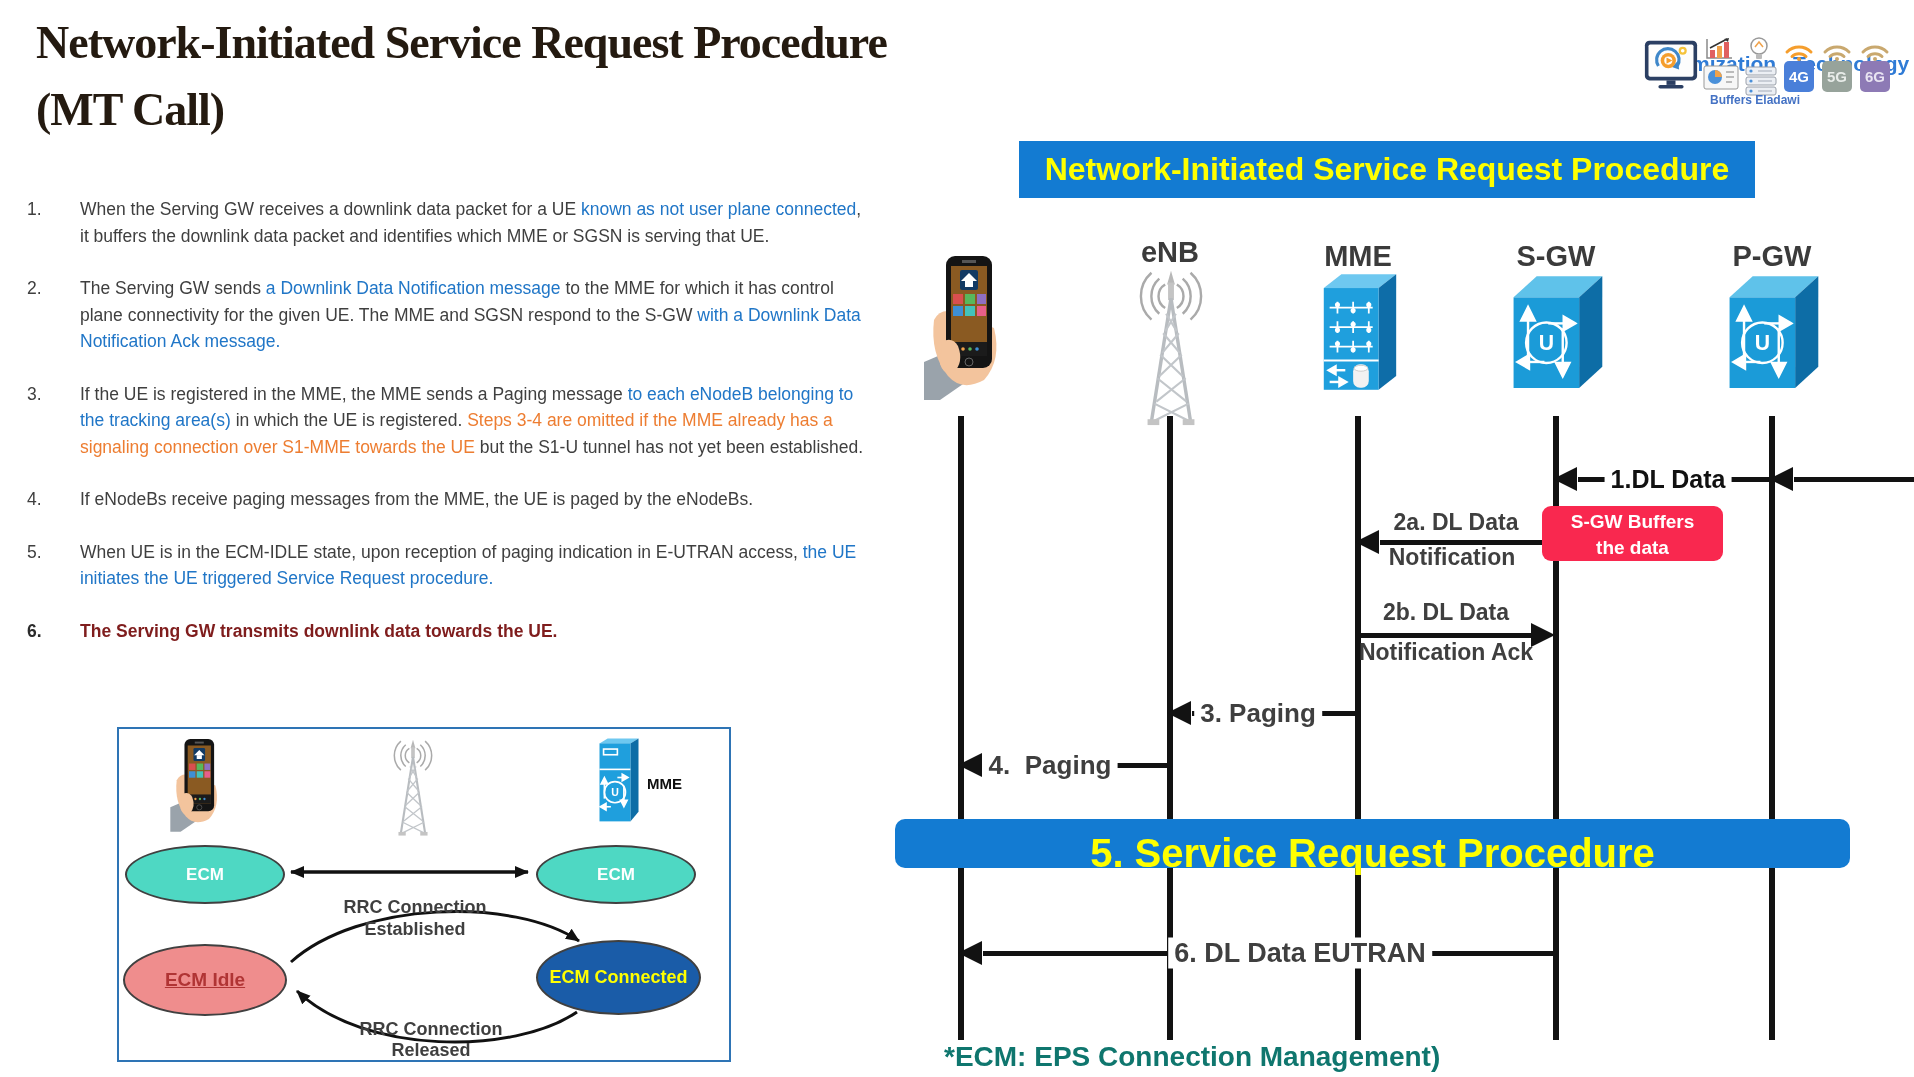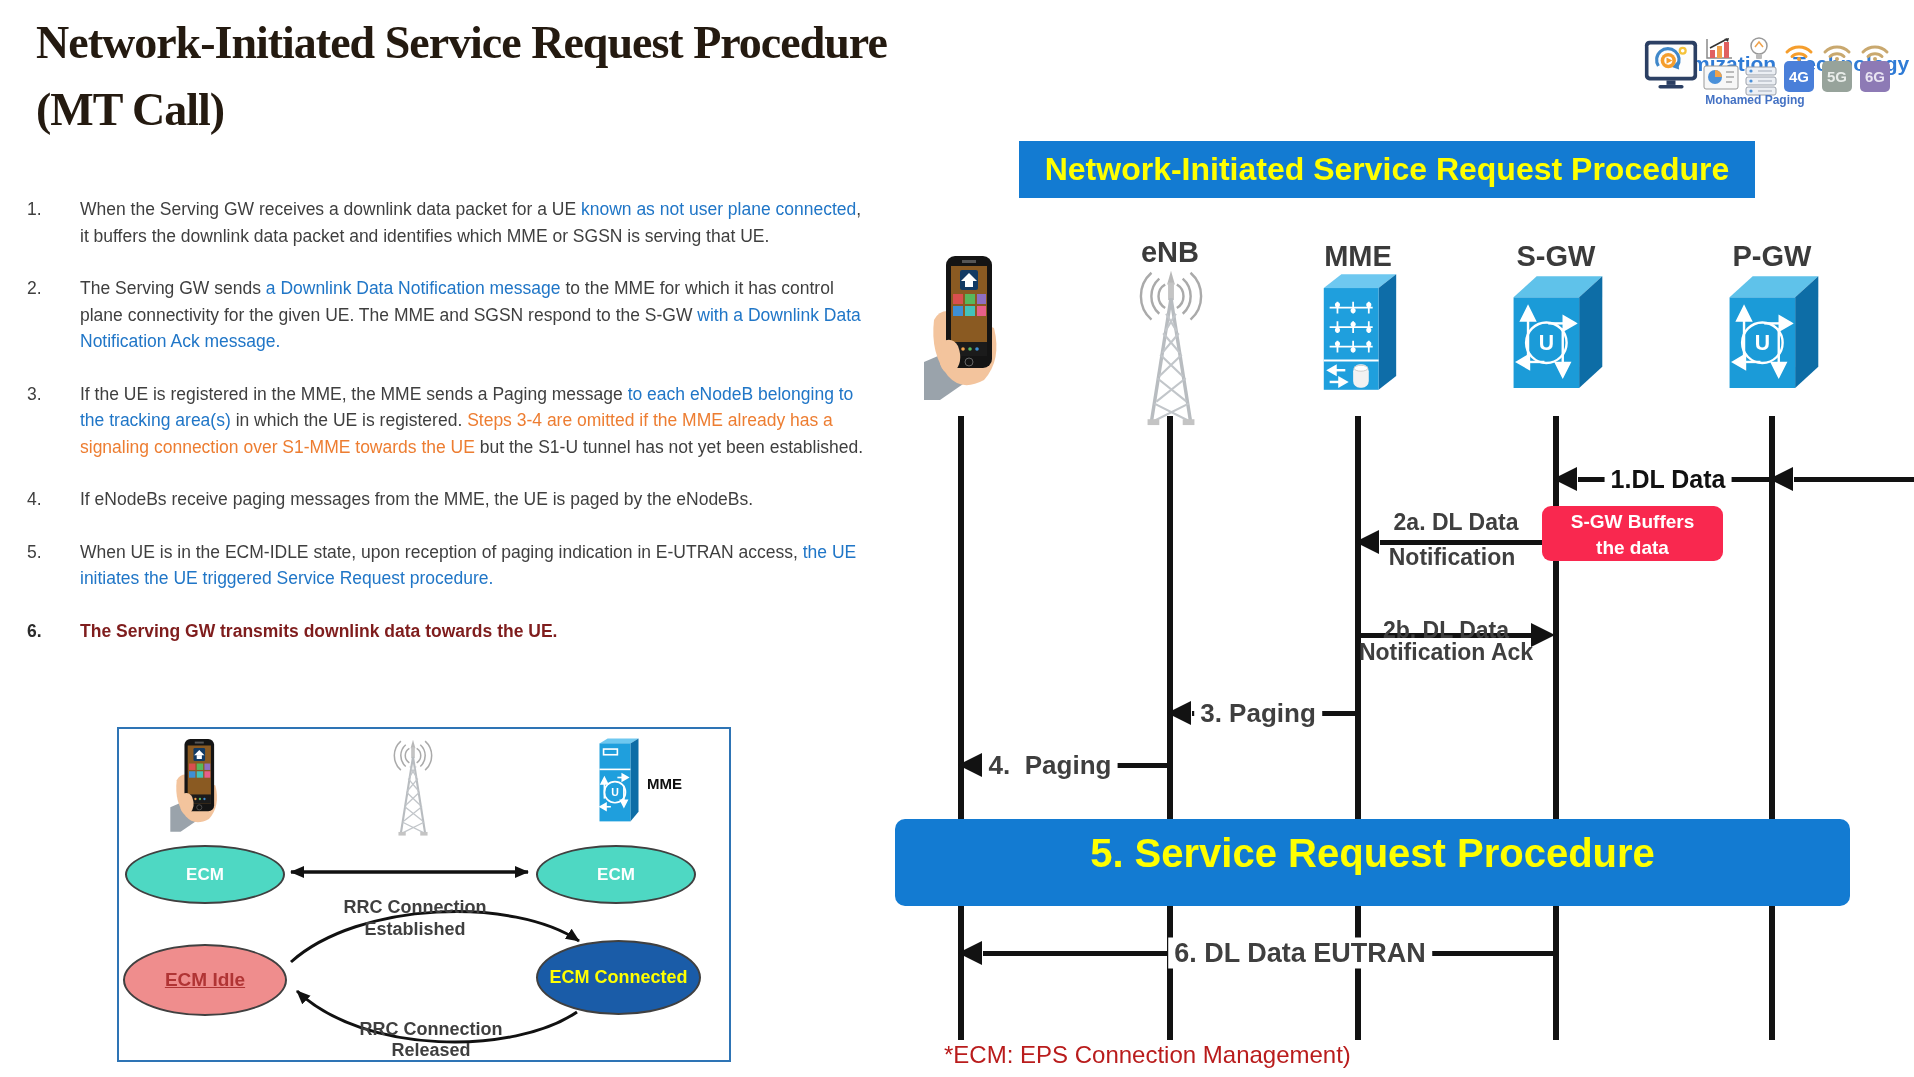--- a/index.html
+++ b/index.html
@@ -32,21 +32,21 @@
   .hline{height:5px;background:#121212;z-index:2;}
   .ah-l{width:0;height:0;border-top:12px solid transparent;border-bottom:12px solid transparent;
         border-right:24px solid #121212;z-index:2;}
   .ah-r{width:0;height:0;border-top:12px solid transparent;border-bottom:12px solid transparent;
         border-left:24px solid #121212;z-index:2;}
   .mlabel{transform:translate(-50%,-50%);font-weight:bold;color:#3f3f3f;white-space:pre;z-index:4;}
   .wbg{background:#ffffff;padding:0 6px;}
   .buffer-box{left:1542px;top:506px;width:181px;height:55px;border-radius:9px;background:#f9284f;
               color:#fff;font-weight:bold;font-size:19px;line-height:1.35;text-align:center;
               padding-top:3px;box-sizing:border-box;z-index:3;}
-  .footnote{font-size:24px;font-weight:normal;color:#b91c1c;}
+  .footnote{font-size:28px;font-weight:bold;color:#0f766e;}
 </style>
 </head>
 <body>
 
 <h1 class="abs title" style="margin:0;">
   <div>Network-Initiated Service Request Procedure</div>
   <div>(MT Call)</div>
 </h1>
 
 <div class="abs brand-word" style="left:1649px;top:12px;">Optimization</div>
@@ -108,21 +108,21 @@
     <circle cx="55" cy="25" r="2" fill="#c9a86e"></circle>
     <circle cx="93" cy="25" r="2" fill="#c9a86e"></circle>
   <rect x="2" y="27" width="30" height="31" rx="5" fill="#4a7fd9"></rect>
   <rect x="40" y="27" width="30" height="31" rx="5" fill="#97a39b"></rect>
   <rect x="78" y="27" width="30" height="31" rx="5" fill="#8d7ab5"></rect>
   <text x="17" y="48" font-size="15" font-weight="bold" fill="#ffffff" text-anchor="middle">4G</text>
   <text x="55" y="48" font-size="15" font-weight="bold" fill="#e8ece9" text-anchor="middle">5G</text>
   <text x="93" y="48" font-size="15" font-weight="bold" fill="#e9e4f2" text-anchor="middle">6G</text>
 </svg>
 
-<div class="abs brand-author" style="left:1690px;top:93px;">Mohamed Paging</div>
+<div class="abs brand-author" style="left:1690px;top:93px;">Buffers Eladawi</div>
 
 <ol class="abs steps">
     <li><span class="num">1.</span><span class="seg-dark">When the Serving GW receives a downlink data packet for a UE </span><span class="seg-blue">known as not user plane connected</span><span class="seg-dark">, it buffers the downlink data packet and identifies which MME or SGSN is serving that UE.</span></li>
     <li><span class="num">2.</span><span class="seg-dark">The Serving GW sends </span><span class="seg-blue">a Downlink Data Notification message</span><span class="seg-dark"> to the MME for which it has control plane connectivity for the given UE. The MME and SGSN respond to the S-GW </span><span class="seg-blue">with a Downlink Data Notification Ack message.</span></li>
     <li><span class="num">3.</span><span class="seg-dark">If the UE is registered in the MME, the MME sends a Paging message </span><span class="seg-blue">to each eNodeB belonging to the tracking area(s)</span><span class="seg-dark"> in which the UE is registered. </span><span class="seg-orange">Steps 3-4 are omitted if the MME already has a signaling connection over S1-MME towards the UE</span><span class="seg-dark"> but the S1-U tunnel has not yet been established.</span></li>
     <li><span class="num">4.</span><span class="seg-dark">If eNodeBs receive paging messages from the MME, the UE is paged by the eNodeBs.</span></li>
     <li><span class="num">5.</span><span class="seg-dark">When UE is in the ECM-IDLE state, upon reception of paging indication in E-UTRAN access, </span><span class="seg-blue">the UE initiates the UE triggered Service Request procedure.</span></li>
     <li class="bold"><span class="num">6.</span><span class="seg-dark">The Serving GW transmits downlink data towards the UE.</span></li>
   </ol>
 
@@ -354,30 +354,30 @@
   <div>the data</div>
 </div>
 
 <div class="abs hline" style="left:1380px;top:540px;width:176px;"></div>
 <div class="abs ah-l" style="left:1355px;top:530px;"></div>
 <div class="abs mlabel" style="left:1456px;top:522px;font-size:23px;">2a. DL Data</div>
 <div class="abs mlabel" style="left:1452px;top:557px;font-size:23px;">Notification</div>
 
 <div class="abs hline" style="left:1358px;top:633px;width:176px;"></div>
 <div class="abs ah-r" style="left:1531px;top:623px;"></div>
-<div class="abs mlabel" style="left:1446px;top:630px;font-size:23px;">2b. DL Data</div>
+<div class="abs mlabel" style="left:1446px;top:612px;font-size:23px;">2b. DL Data</div>
 <div class="abs mlabel" style="left:1446px;top:652px;font-size:23px;">Notification Ack</div>
 
 <div class="abs hline" style="left:1192px;top:711px;width:166px;"></div>
 <div class="abs ah-l" style="left:1167px;top:701px;"></div>
 <div class="abs mlabel wbg" style="left:1258px;top:713px;font-size:26px;">3. Paging</div>
 
 <div class="abs hline" style="left:983px;top:763px;width:187px;"></div>
 <div class="abs ah-l" style="left:958px;top:753px;"></div>
 <div class="abs mlabel wbg" style="left:1050px;top:765px;font-size:26px;">4.  Paging</div>
 
-<div class="abs banner" style="left:895px;top:819px;width:955px;height:87px;border-radius:10px;font-size:40px;line-height:69px;z-index:3;">5. Service Request Procedure</div>
+<div class="abs banner" style="left:895px;top:819px;width:955px;height:49px;border-radius:10px;font-size:40px;line-height:69px;z-index:3;">5. Service Request Procedure</div>
 
 <div class="abs hline" style="left:983px;top:951px;width:573px;"></div>
 <div class="abs ah-l" style="left:958px;top:941px;"></div>
 <div class="abs mlabel wbg" style="left:1300px;top:953px;font-size:27px;">6. DL Data EUTRAN</div>
 
 <div class="abs footnote" style="left:944px;top:1041px;">*ECM: EPS Connection Management)</div>
 
 </body></html>

